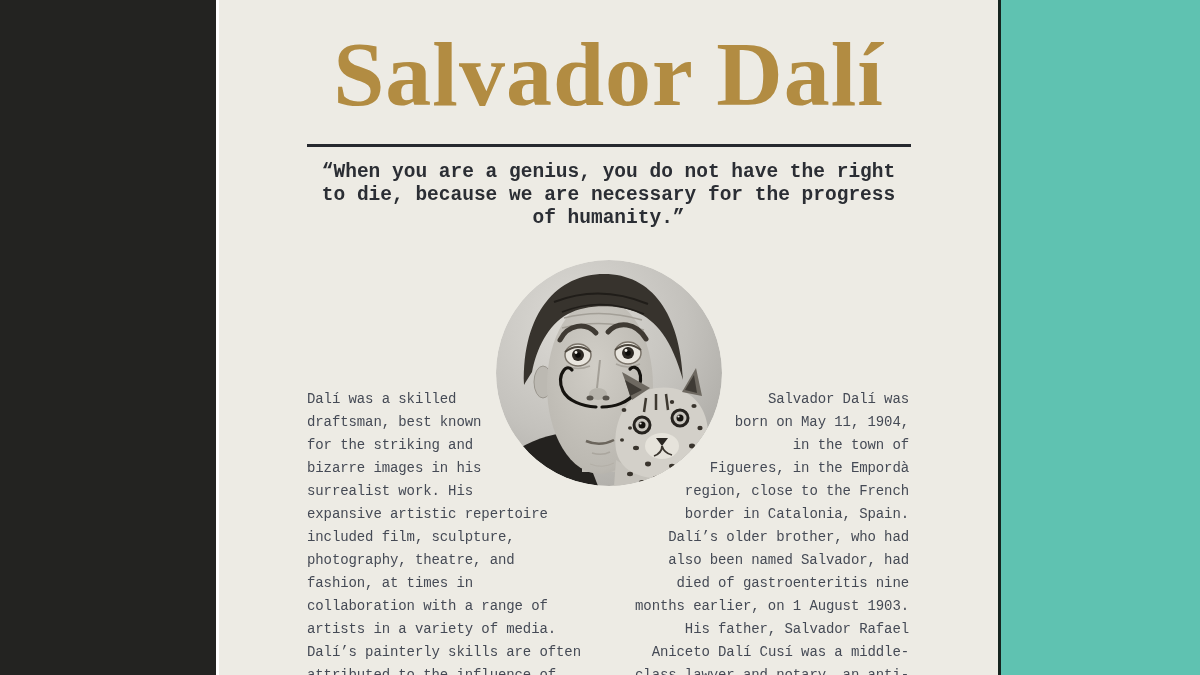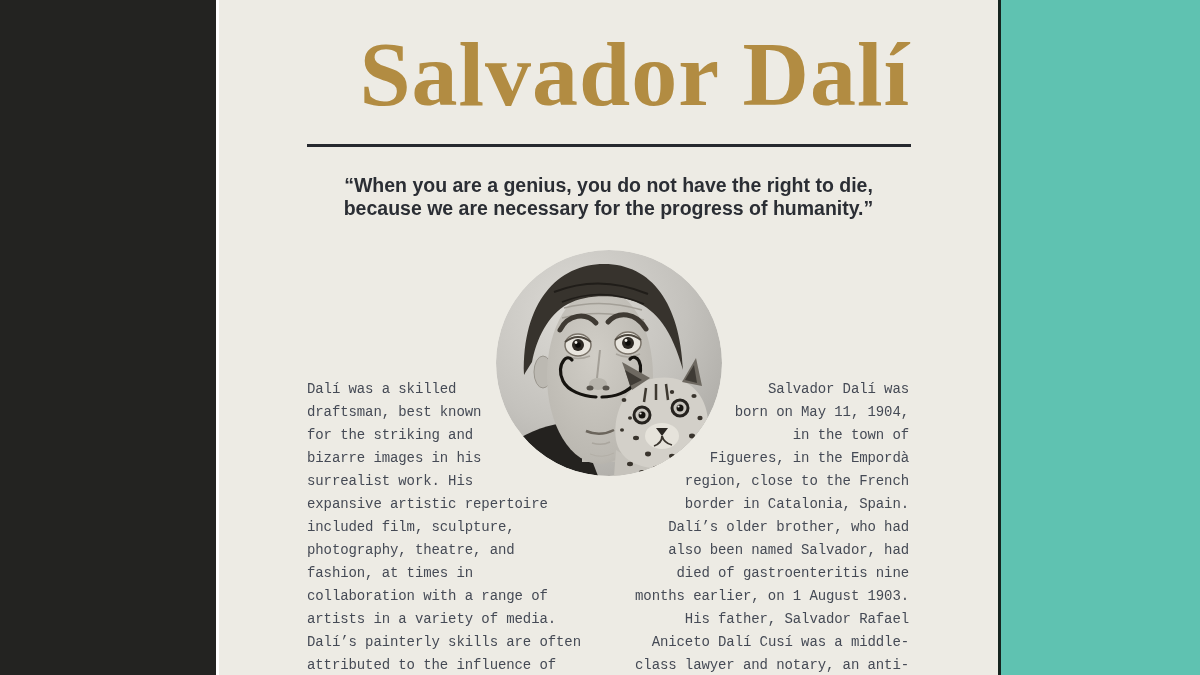--- a/index.html
+++ b/index.html
@@ -8,23 +8,23 @@
   }
   *{box-sizing:border-box;}
   html,body{margin:0;padding:0;width:1200px;height:675px;overflow:hidden;}
   body{font-family:"Liberation Sans",sans-serif;background:var(--bg);position:relative;}
 
   .left-panel{position:absolute;left:0;top:0;width:216px;height:675px;background:var(--left-bar);}
   .right-panel{position:absolute;right:0;top:0;width:202px;height:675px;background:var(--right-bar);border-left:3px solid var(--divider);}
   .content{position:absolute;left:216px;top:0;width:782px;height:675px;background:var(--bg);border-left:3px solid #ffffff;padding:0 88px;overflow:hidden;}
 
   .page-title{margin:22px 0 0;font-family:"Liberation Serif",serif;font-weight:bold;
-    font-size:92px;line-height:104px;color:var(--title);text-align:right;letter-spacing:1px;white-space:nowrap;}
+    font-size:92px;line-height:104px;color:var(--title);text-align:center;letter-spacing:1px;white-space:nowrap;}
   .title-rule{height:3px;background:var(--rule);border:0;width:604px;margin:18px auto 0;}
-  .intro-quote{margin:27px auto 0;max-width:610px;font-family:Liberation Sans, sans-serif;font-weight:bold;
+  .intro-quote{margin:14px auto 0;max-width:610px;font-family:Liberation Mono, monospace;font-weight:bold;
     font-size:19.5px;line-height:23px;color:var(--quote);text-align:center;}
 
   .main{position:relative;margin-top:30px;}
   .photo-wrap{position:absolute;top:0;left:50%;transform:translateX(-50%);width:226px;height:226px;
     border-radius:50%;overflow:hidden;}
   .photo-wrap svg{display:block;}
 
   .columns{display:flex;gap:40px;padding-top:128px;}
   .col{width:281px;font-size:14px;line-height:23px;color:var(--body);letter-spacing:-0.1px;}
   .col p{margin:0 0 23px;font-family:Liberation Mono, monospace;}

